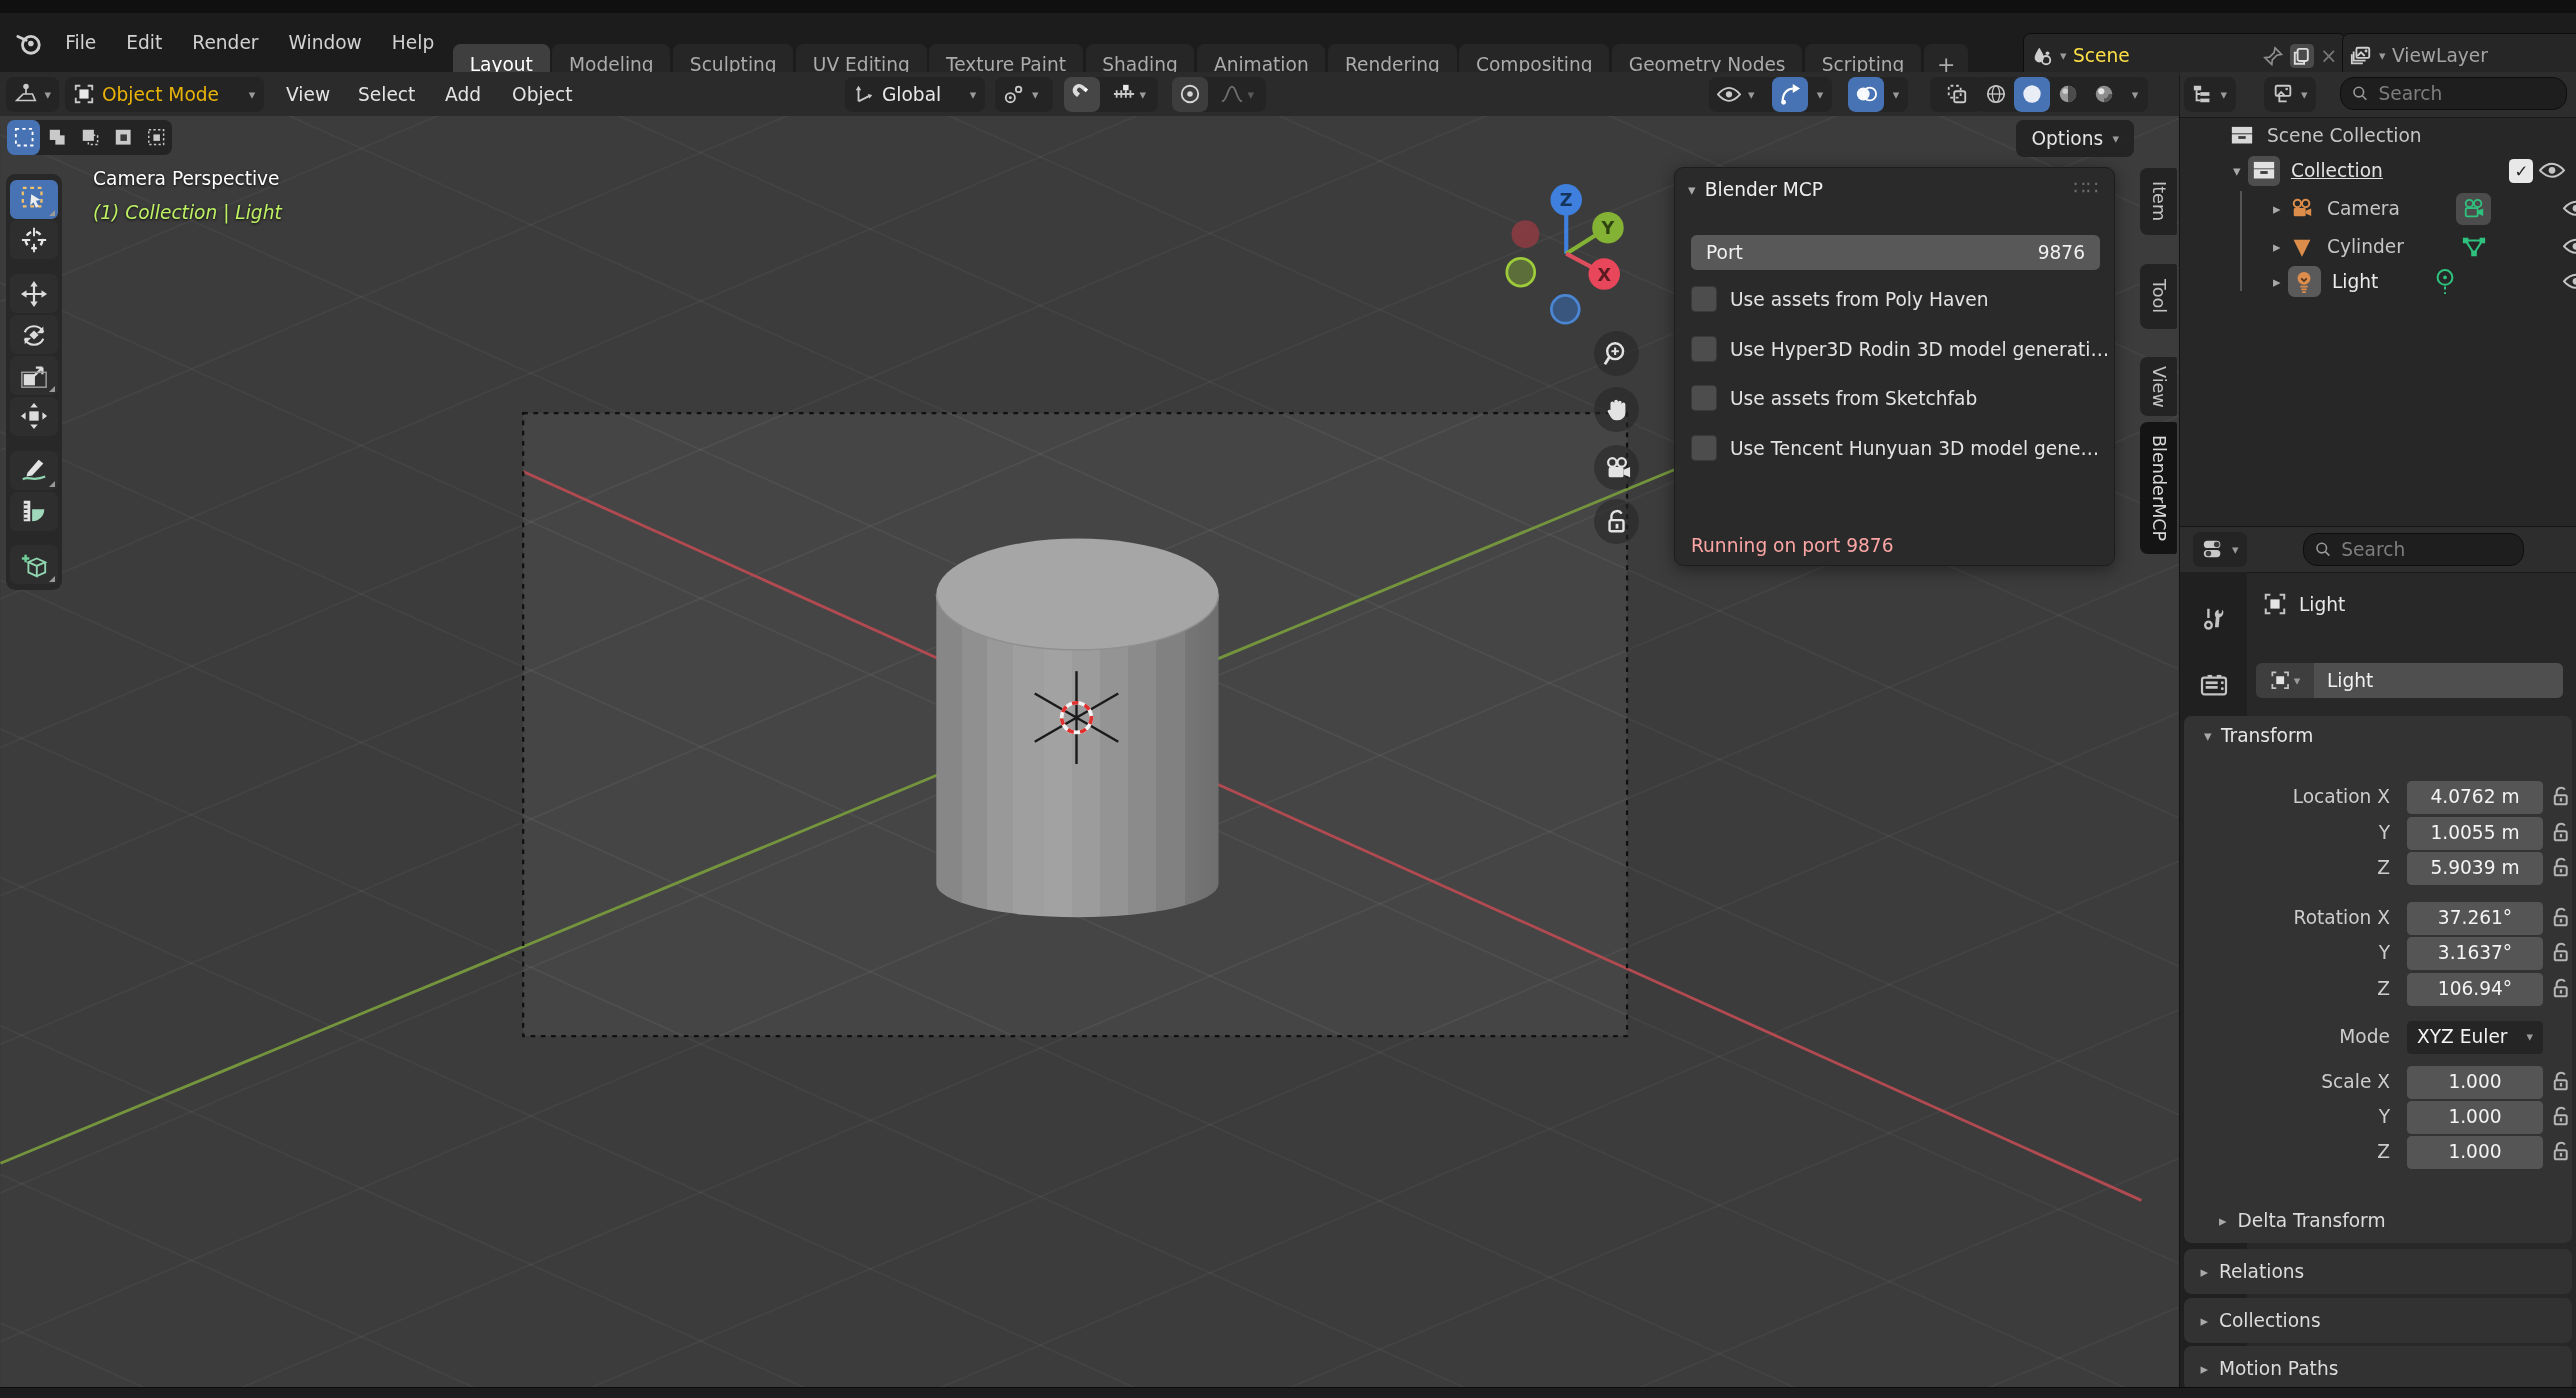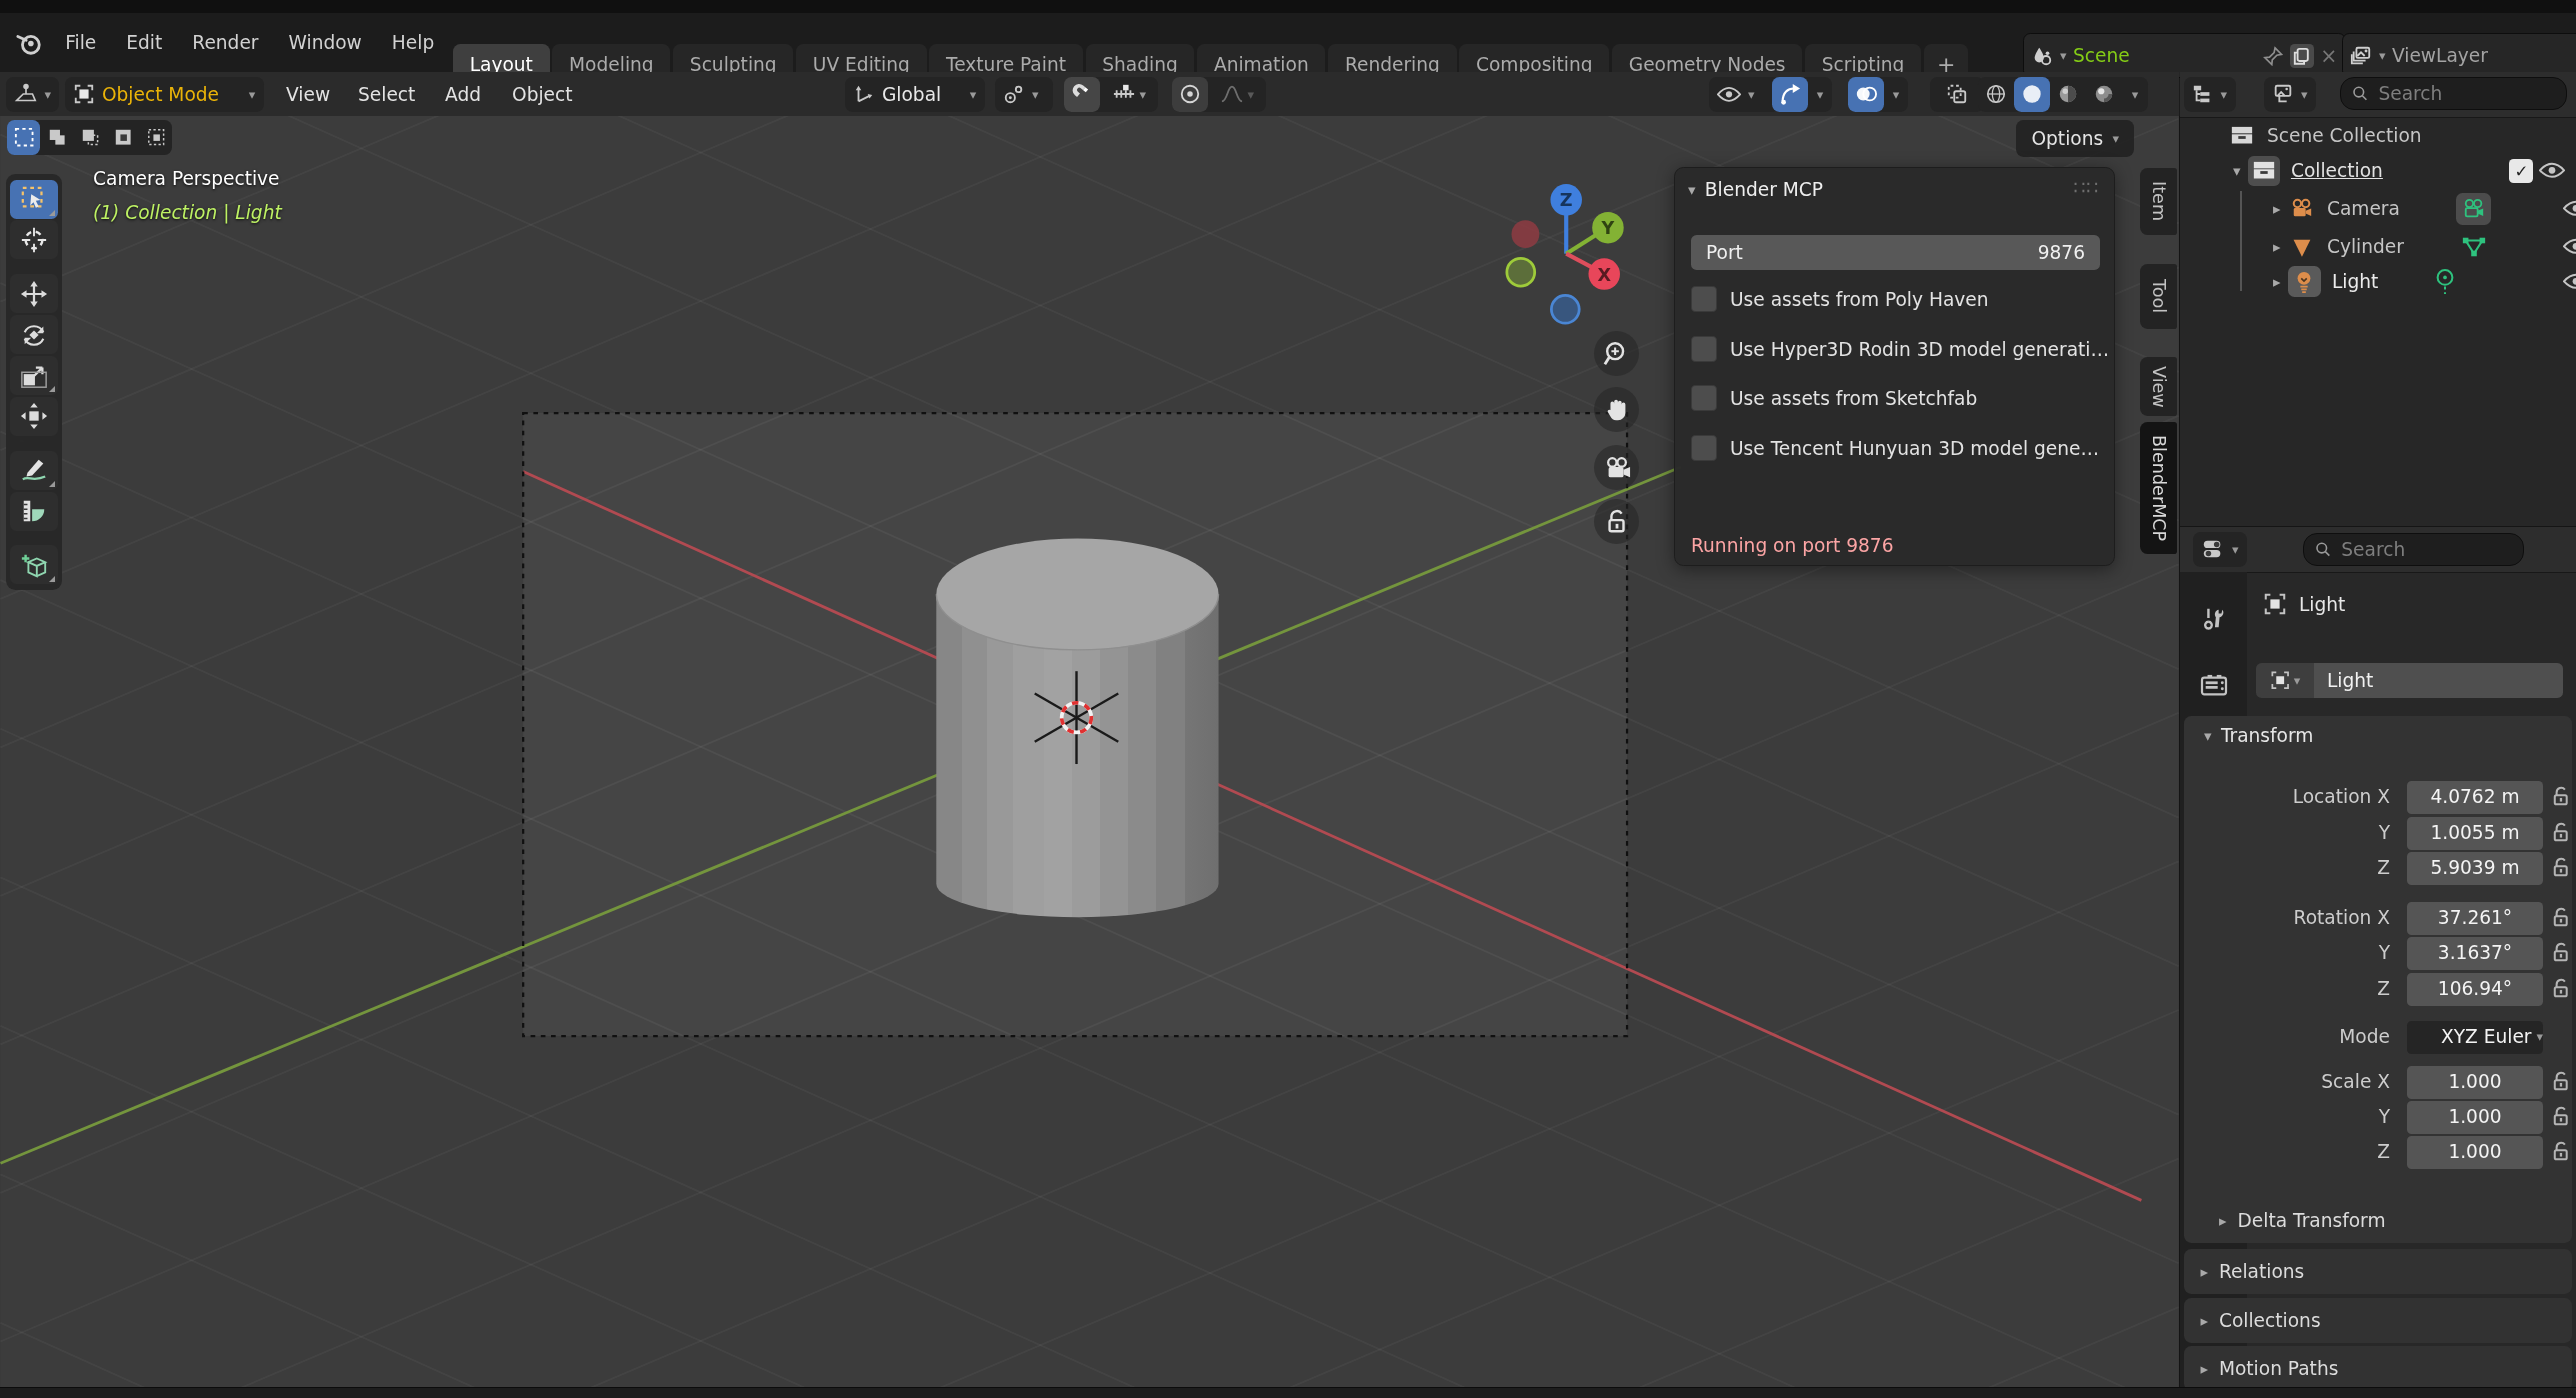--- a/index.html
+++ b/index.html
@@ -111,21 +111,21 @@
 
     <div class="id-block" style="left:2023px;width:306px;">
       <span>
           <svg width="22" height="22" viewBox="0 0 24 24">
             <path d="M9 3 C9 3 4 10 4 14 a5 5 0 0 0 10 0 C14 10 9 3 9 3 Z" fill="#cfcfcf"></path>
             <circle cx="16.5" cy="16.5" r="4.5" fill="none" stroke="#cfcfcf" stroke-width="2"></circle>
             <circle cx="18" cy="9" r="2" fill="#cfcfcf"></circle>
           </svg>
         </span>
       <span class="chev">▾</span>
-      <span style="color:#84cc16;flex:1;">Scene</span>
+      <span style="color:#fde047;flex:1;">Scene</span>
       <span>
           <svg width="20.4" height="20.4" viewBox="0 0 22 22">
             <path d="M13 2 L20 9 L15 10 L10 15 L9.5 20 L2 12.5 L7 12 L12 7 Z" fill="none" stroke="#8f8f8f" stroke-width="1.8"></path>
           </svg>
         </span>
       <span style="background:#4a4a4a;border-radius:4.6px;padding:2.8px;">
           <svg width="18.6" height="18.6" viewBox="0 0 20 20">
             <rect x="6" y="2" width="11" height="13" rx="2" fill="none" stroke="#dedede" stroke-width="2"></rect>
             <path d="M6 6 H3 V18 H13 V15" fill="none" stroke="#dedede" stroke-width="2"></path>
           </svg>
@@ -868,21 +868,21 @@
         <span class="tr-field" style="top:446px;">106.94°</span>
         <span class="tr-lock" style="top:446px;">
             <svg width="20.4" height="22" viewBox="0 0 22 24">
               <path d="M6 10 V7 a5 5 0 0 1 9-3" fill="none" stroke="#b5b5b5" stroke-width="2.2"></path>
               <rect x="4" y="10" width="13" height="10" rx="1.8" fill="none" stroke="#b5b5b5" stroke-width="2.2"></rect>
               <rect x="9.5" y="13" width="2.5" height="4" fill="#b5b5b5"></rect>
             </svg>
           </span>
 
         <span class="tr-label" style="top:494px;">Mode</span>
-        <span class="tr-field" style="top:494px;background:#252525;display:flex;align-items:center;justify-content:flex-end;gap:5px;">
+        <span class="tr-field" style="top:494px;background:#252525;display:flex;align-items:center;justify-content:center;gap:19px;">
           <span>XYZ Euler</span>
           <span class="chev">▾</span>
         </span>
 
         <span class="tr-label" style="top:539px;">Scale X</span>
         <span class="tr-field" style="top:539px;">1.000</span>
         <span class="tr-lock" style="top:539px;">
             <svg width="20.4" height="22" viewBox="0 0 22 24">
               <path d="M6 10 V7 a5 5 0 0 1 9-3" fill="none" stroke="#b5b5b5" stroke-width="2.2"></path>
               <rect x="4" y="10" width="13" height="10" rx="1.8" fill="none" stroke="#b5b5b5" stroke-width="2.2"></rect>

